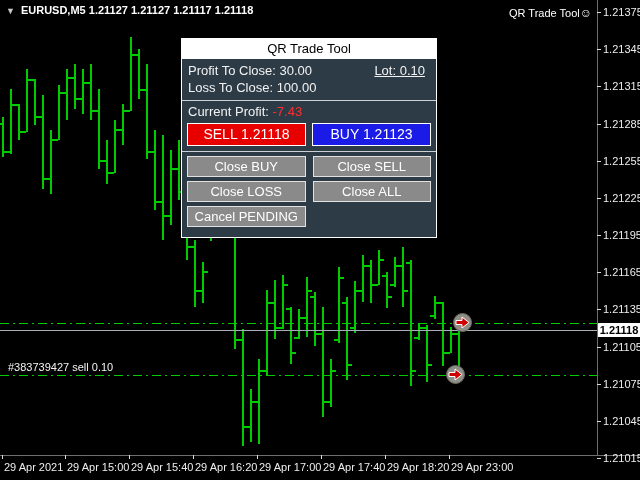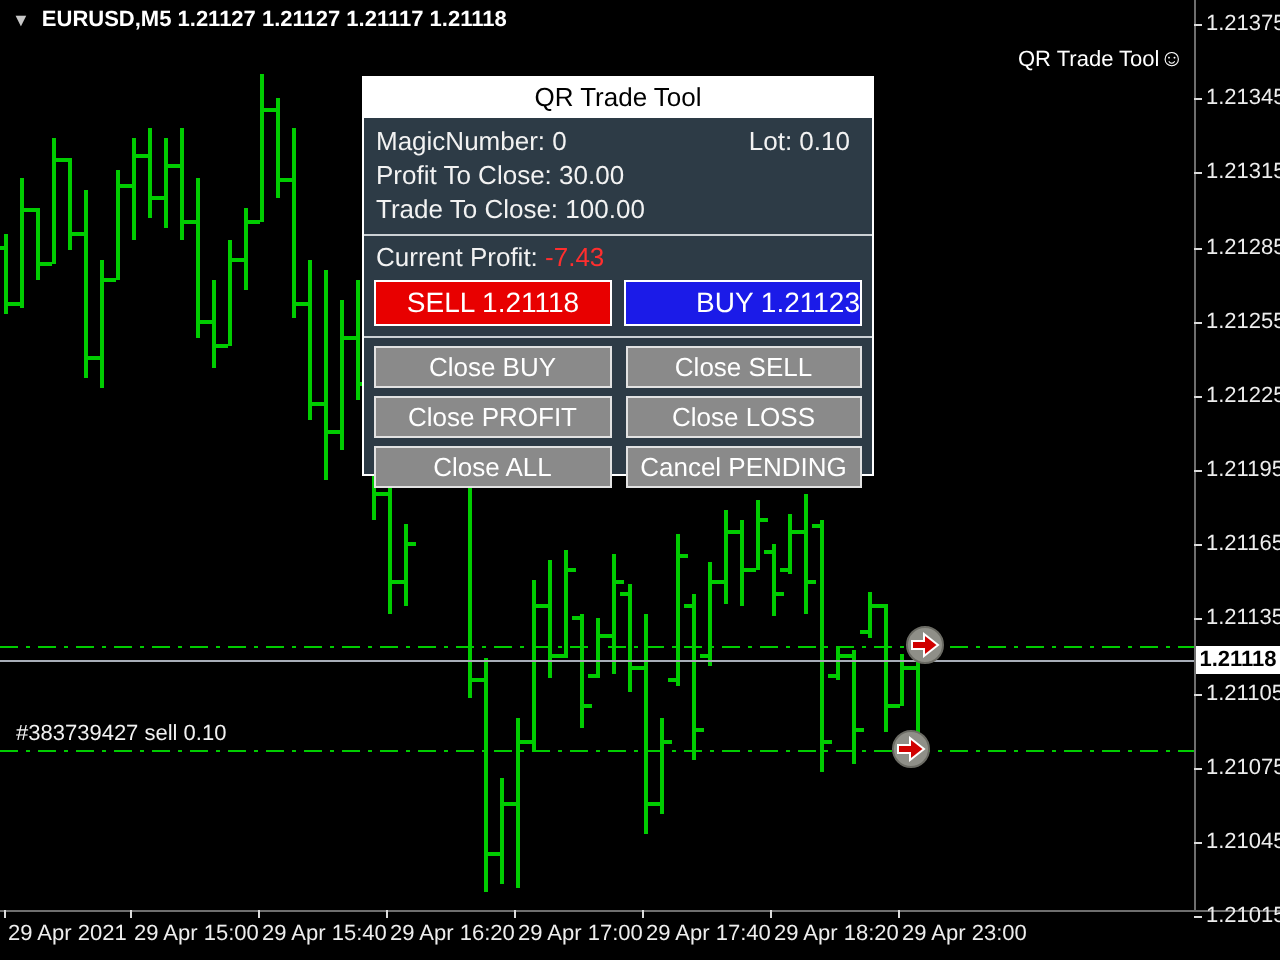--- a/index.html
+++ b/index.html
@@ -2,21 +2,21 @@
 <html><head>
 <meta charset="utf-8">
 <style>
   html,body{margin:0;padding:0;background:#000;}
   body{width:640px;height:480px;overflow:hidden;font-family:"Liberation Sans",sans-serif;}
   .screen{position:relative;width:640px;height:480px;background:#000;}
 
   
   .ohlc-title{position:absolute;left:6px;top:4px;color:#fff;font-size:11px;font-weight:700;z-index:6;white-space:nowrap;}
   .ohlc-title .dd{color:#c8c8c8;font-size:9px;margin-right:6px;font-weight:400;}
-  .watermark{position:absolute;right:48px;top:22px;color:#fff;font-size:11px;z-index:6;white-space:nowrap;}
+  .watermark{position:absolute;right:48px;top:6px;color:#fff;font-size:11px;z-index:6;white-space:nowrap;}
   .watermark .smiley{font-size:12px;}
 
   
   .axis-y-line{position:absolute;left:597px;top:0;width:1px;height:455px;background:#6e6e6e;z-index:4;}
   .axis-x-line{position:absolute;left:0;top:455px;width:640px;height:1px;background:#6e6e6e;z-index:4;}
   .price-label{position:absolute;left:603px;color:#ededed;font-size:11px;z-index:4;}
   .tick-y{position:absolute;left:597px;width:4px;height:1px;background:#dcdcdc;z-index:4;}
   .tick-x{position:absolute;width:1px;height:4px;background:#dcdcdc;top:455px;z-index:4;}
   .time-label{position:absolute;top:461px;color:#ededed;font-size:11px;white-space:nowrap;z-index:4;}
   .cp-box{position:absolute;left:598px;width:42px;height:14px;background:#fff;color:#000;
@@ -29,28 +29,28 @@
   .bid-line{position:absolute;left:0;width:597px;height:1px;z-index:2;}
   .trade-label{position:absolute;left:8px;color:#f2f2f2;font-size:11px;z-index:3;white-space:nowrap;}
   .marker{position:absolute;width:19px;height:19px;border-radius:50%;background:#8f8f88;border:1px solid #6b6b64;
           box-sizing:border-box;z-index:3;display:flex;align-items:center;justify-content:center;}
 
   
   .panel{position:absolute;left:181px;top:38px;width:256px;height:200px;background:#2d3b46;
          border:1px solid #fff;box-sizing:border-box;z-index:10;color:#f2f2f2;}
   .panel-header{background:#fff;color:#000;height:20px;line-height:20px;text-align:center;font-size:13px;}
   .panel-info{position:relative;padding:3px 8px 4px 6px;font-size:13px;line-height:17px;}
-  .panel-info .lot{position:absolute;right:11px;top:3px;}
+  .panel-info .lot{position:absolute;right:11px;top:3px;text-decoration:underline;}
   .sec{border-top:1px solid #ccd1d5;}
   .profit-row{padding:2px 6px 1px;font-size:13px;line-height:17px;}
   .loss-val{color:#ff2e2e;}
   .trade-btn-row{display:flex;gap:6px;padding:2px 5px 5px;}
   .btn{box-sizing:border-box;cursor:pointer;}
   .btn-sell{flex:1;background:#e80000;border:1px solid #fff;color:#fff;font-size:14px;text-align:center;height:23px;line-height:21px;}
-  .btn-buy{flex:1;background:#1b1be8;border:1px solid #fff;color:#fff;font-size:14px;text-align:right;height:23px;line-height:21px;}
+  .btn-buy{flex:1;background:#1b1be8;border:1px solid #fff;color:#fff;font-size:14px;text-align:center;height:23px;line-height:21px;}
   .close-grid{display:grid;grid-template-columns:1fr 1fr;gap:4px 7px;padding:4px 5px;}
   .btn-gray{background:#8a8a8a;border:1px solid #e2e2e2;color:#fff;font-size:13px;text-align:center;height:21px;line-height:19px;}
 </style>
 </head>
 <body>
 
 <div class="screen">
 
   <div id="chart-layer">
       <div class="bar-v" style="left: 2px; top: 117.306px; height: 39.6444px; background: rgb(0, 204, 0);"></div>
@@ -284,40 +284,38 @@
       <div class="time-label" style="left: 387px;">29 Apr 18:20</div>
       <div class="tick-x" style="left: 449px;"></div>
       <div class="time-label" style="left: 451px;">29 Apr 23:00</div>
     </div>
   <div class="cp-box" id="cp-box" style="top: 323.394px;">1.21118</div>
 
   <div class="panel">
     <div class="panel-header">QR Trade Tool</div>
 
     <div class="panel-info">
-      <div>MagicNumber: 0</div>
       <div class="lot">Lot: 0.10</div>
       <div>Profit To Close: 30.00</div>
-      <div>Trade To Close: 100.00</div>
+      <div>Loss To Close: 100.00</div>
     </div>
 
     <div class="sec">
       <div class="profit-row">
         <span>Current Profit: </span><span class="loss-val">-7.43</span>
       </div>
       <div class="trade-btn-row">
         <div class="btn btn-sell">SELL 1.21118</div>
         <div class="btn btn-buy">BUY 1.21123</div>
       </div>
     </div>
 
     <div class="sec close-grid">
       <div class="btn btn-gray">Close BUY</div>
       <div class="btn btn-gray">Close SELL</div>
-      <div class="btn btn-gray">Close PROFIT</div>
       <div class="btn btn-gray">Close LOSS</div>
       <div class="btn btn-gray">Close ALL</div>
       <div class="btn btn-gray">Cancel PENDING</div>
     </div>
   </div>
 
 <div class="trade-line" style="top: 322.961px; background: repeating-linear-gradient(90deg, rgb(0, 204, 0) 0px, rgb(0, 204, 0) 9px, transparent 9px, transparent 13px, rgb(0, 204, 0) 13px, rgb(0, 204, 0) 15px, transparent 15px, transparent 19px);"></div>
     <div class="marker" style="left: 452.5px; top: 313.461px;">
       <svg width="15" height="13" viewBox="0 0 15 13">
       <path d="M1 4.5 H7 V1 L14 6.5 L7 12 V8.5 H1 Z" fill="#d00000" stroke="#ffffff" stroke-width="1"></path>

